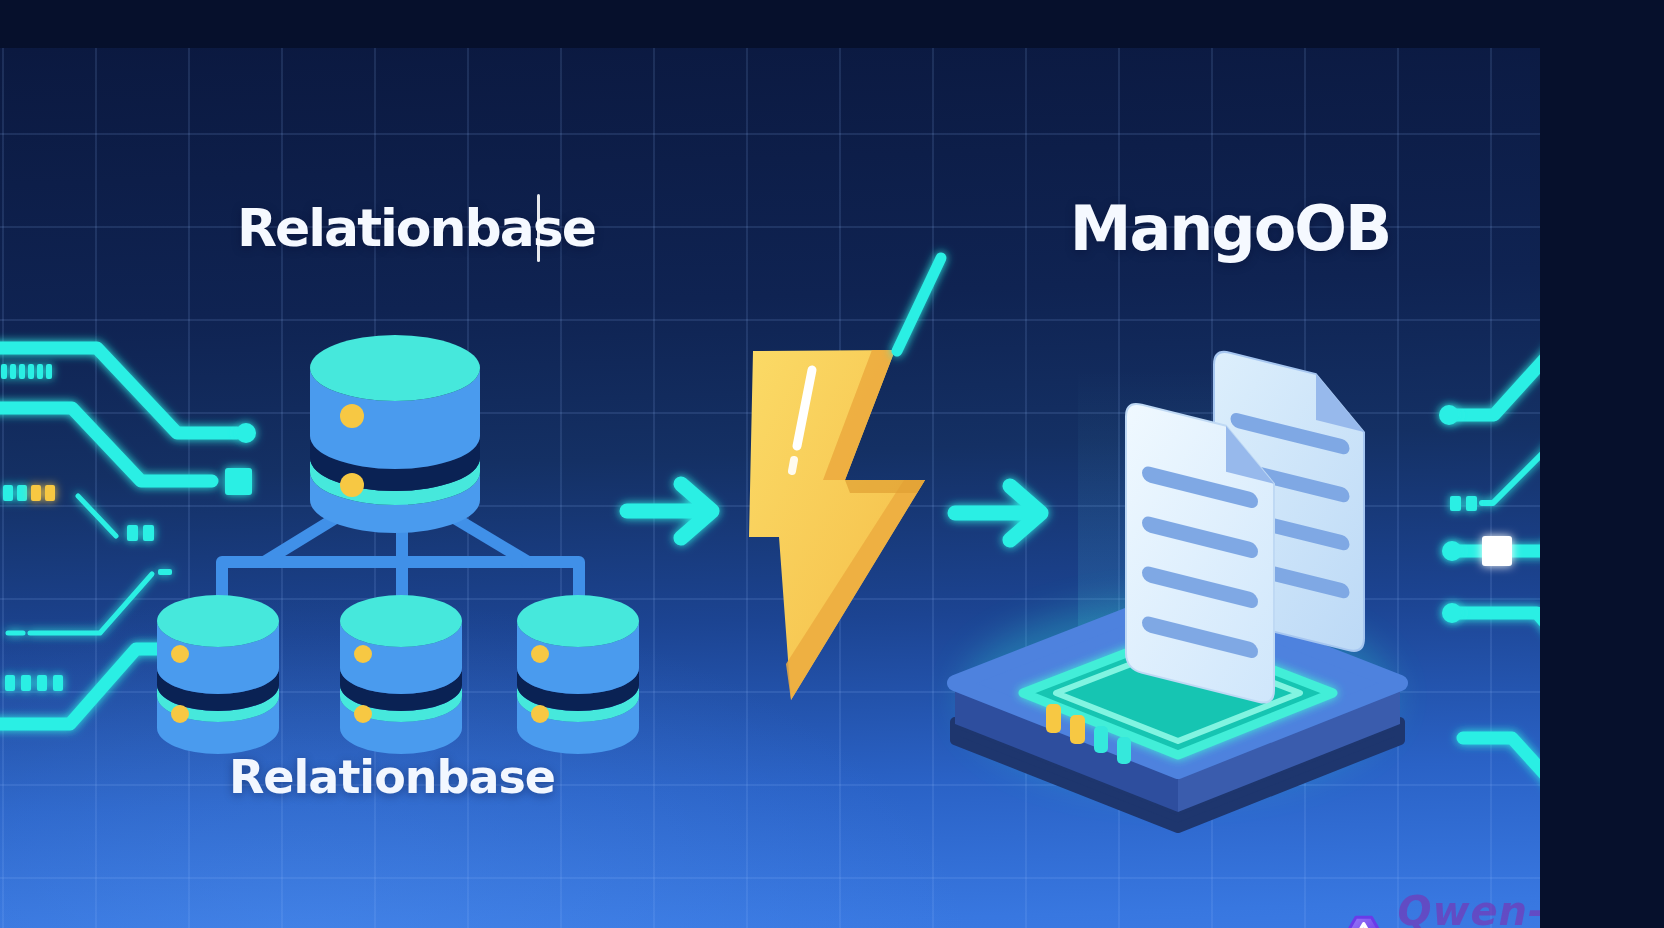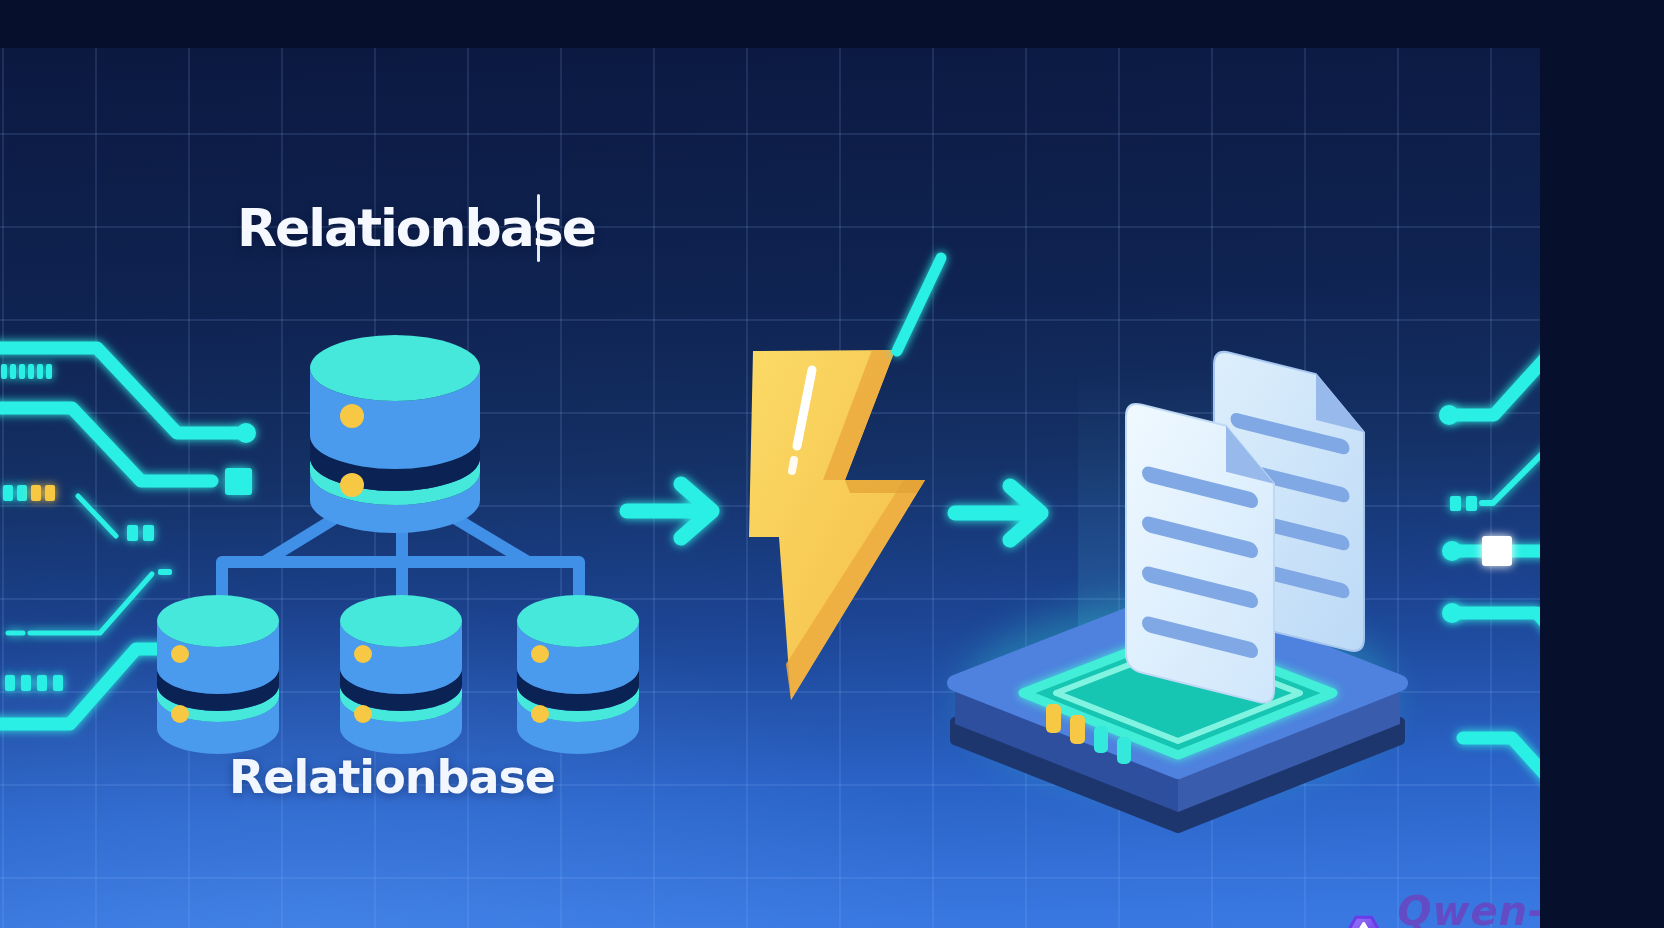--- a/index.html
+++ b/index.html
@@ -245,20 +245,21 @@
             <path d="M1150 240 H1250"></path>
             <path d="M1150 290 H1250"></path>
           </g>
         </g>
       </g>
     </g>
   </svg>
 
   <div class="title title-left">Relationbase</div>
   <div class="cursor-line"></div>
+  <div class="title title-right">MangoOB</div>
   <div class="caption">Relationbase</div>
 
   <div class="watermark">
     <svg width="66" height="62" viewBox="0 0 66 62">
       <polygon points="20,3 46,3 62,31 49,59 17,59 4,31" fill="url(#wmGrad2)" stroke="#6A3BE8" stroke-width="5" stroke-linejoin="round"></polygon>
       <defs>
         <linearGradient id="wmGrad2" x1="0" y1="0" x2="1" y2="1">
           <stop offset="0" stop-color="#9B7BFA"></stop>
             <stop offset="1" stop-color="#5A2BE0"></stop>
         </linearGradient>

